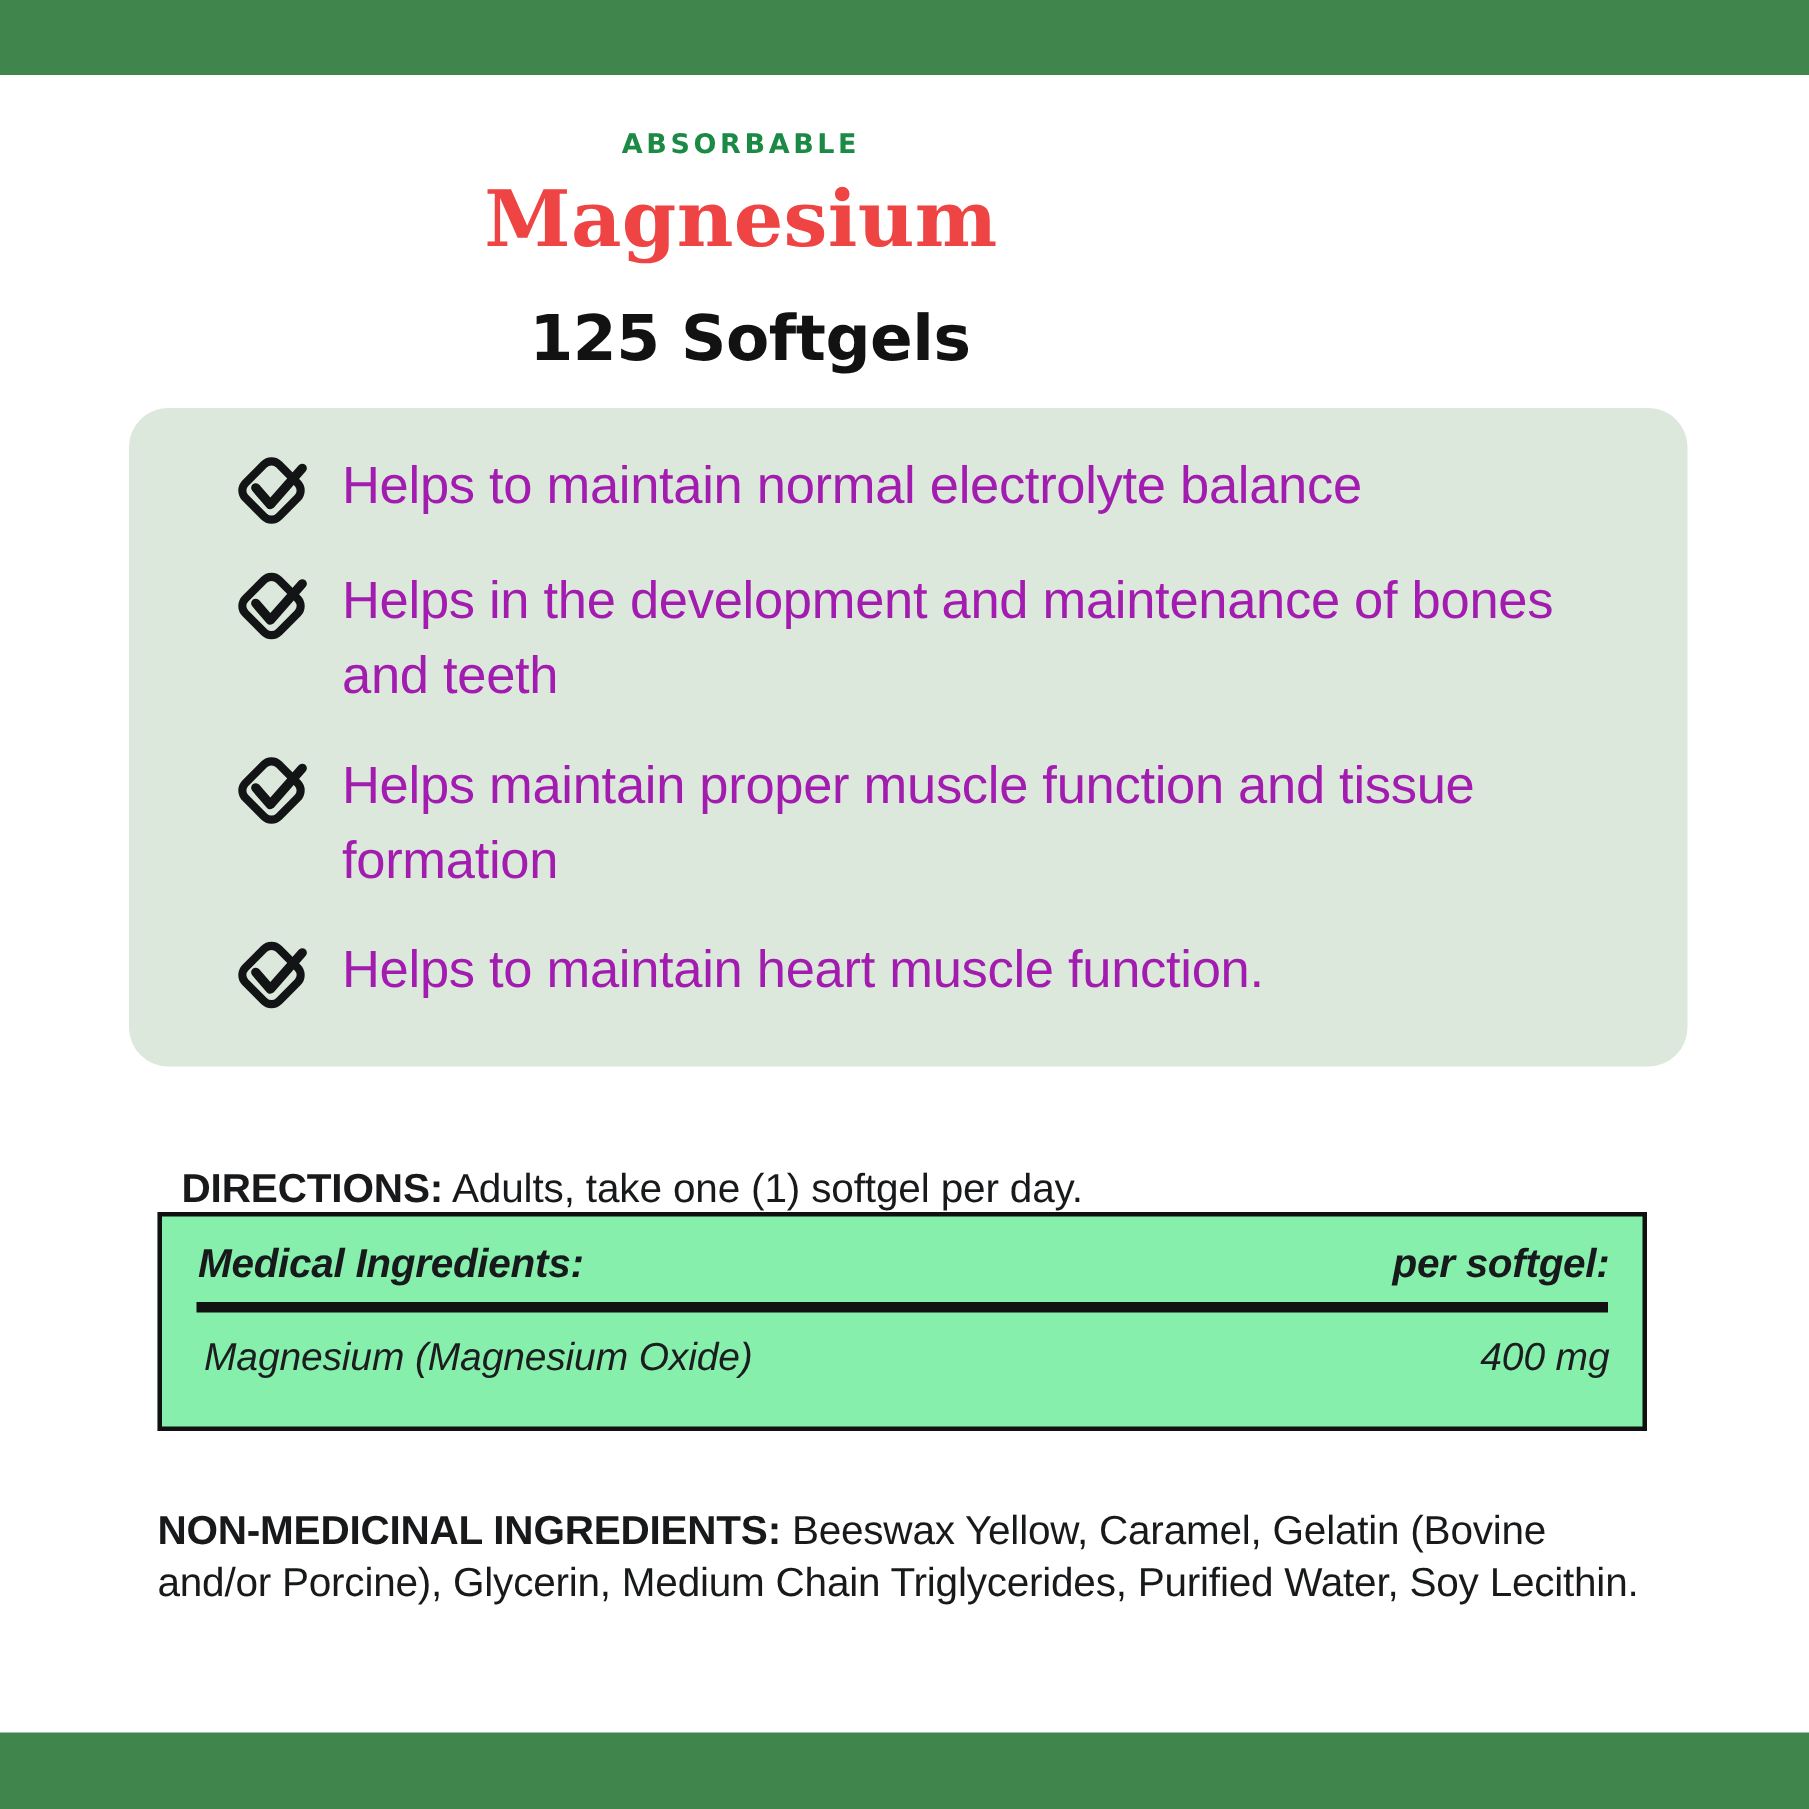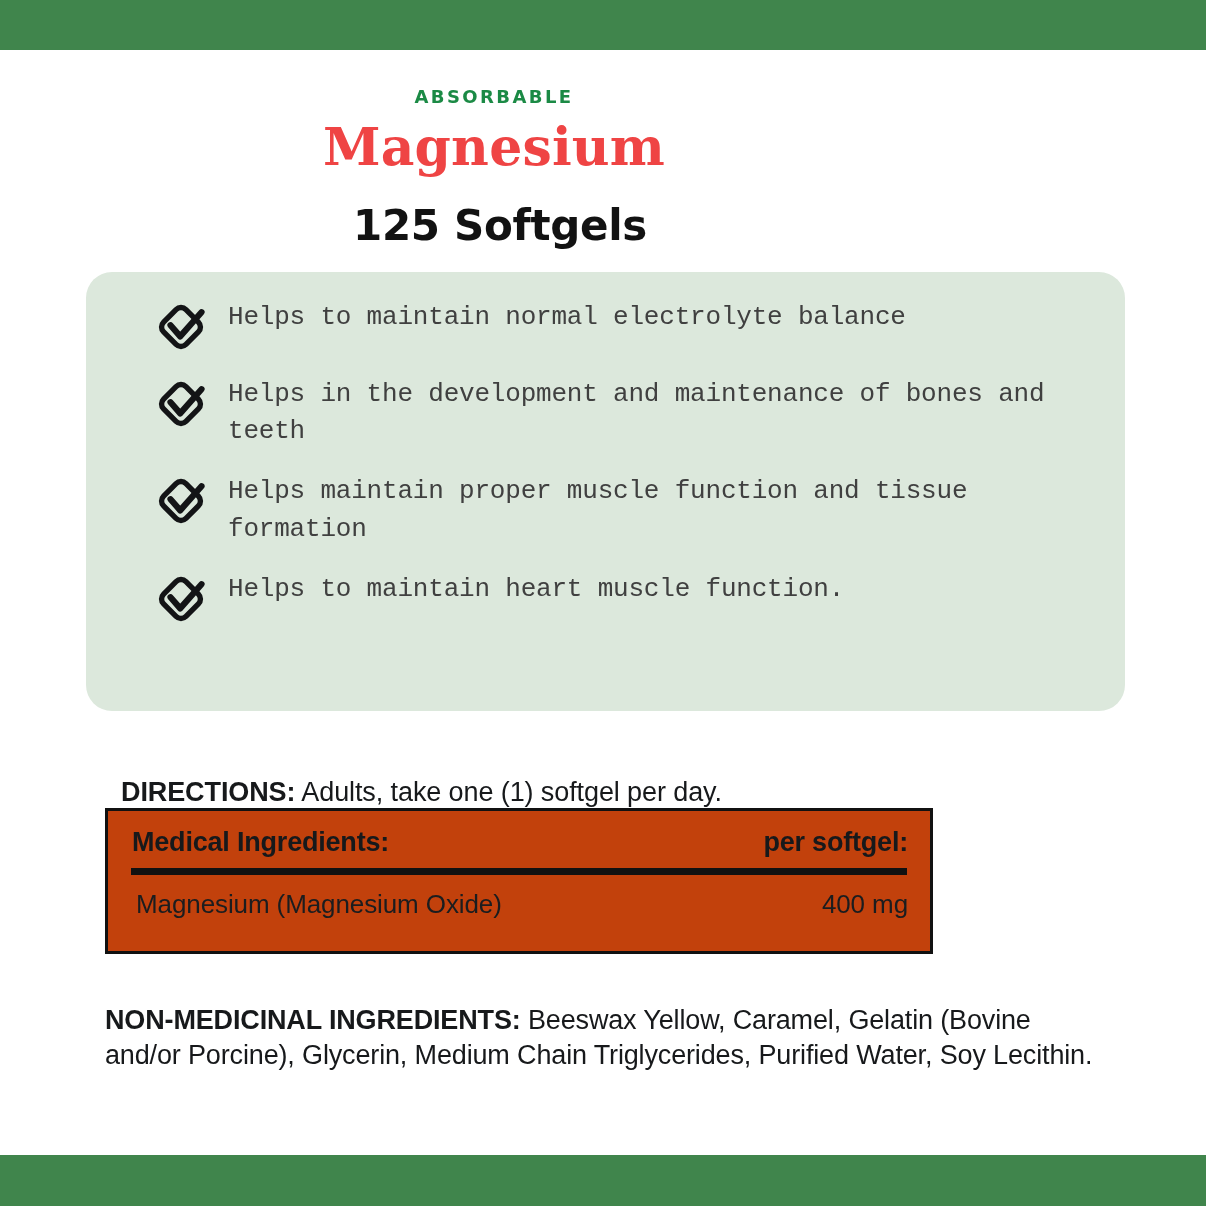--- a/index.html
+++ b/index.html
@@ -91,24 +91,24 @@
   .check-badge {
     flex: 0 0 auto;
     width: 52px;
     height: 52px;
     margin-right: 21px;
     margin-top: 3px;
   }
   .check-badge svg { display: block; width: 52px; height: 52px; }
 
   .benefit-text {
-    font-family: Liberation Mono, monospace;
-    font-size: 26px;
+    font-family: Liberation Sans, sans-serif;
+    font-size: 35px;
     line-height: 1.43;
-    color: #404040;
+    color: #a21caf;
     letter-spacing: -0.2px;
     padding-top: 1px;
   }
 
   
   .directions {
     position: absolute;
     left: 105px;
     top: 748px;
     width: 1000px;
@@ -118,24 +118,25 @@
     letter-spacing: -0.1px;
     margin-left: 16px;
   }
   .directions .lead { font-weight: bold; }
 
   
   .ingredients-table {
     position: absolute;
     left: 105px;
     top: 808px;
-    width: 828px;
+    width: 993px;
     box-sizing: border-box;
     border: 3px solid #111111;
-    background: #c2410c;
+    background: #86efac;
+    font-style: italic;
   }
   .table-head {
     display: flex;
     justify-content: space-between;
     align-items: baseline;
     padding: 16px 22px 10px 24px;
     font-weight: bold;
     font-size: 27px;
     color: #17191b;
     letter-spacing: -0.2px;

